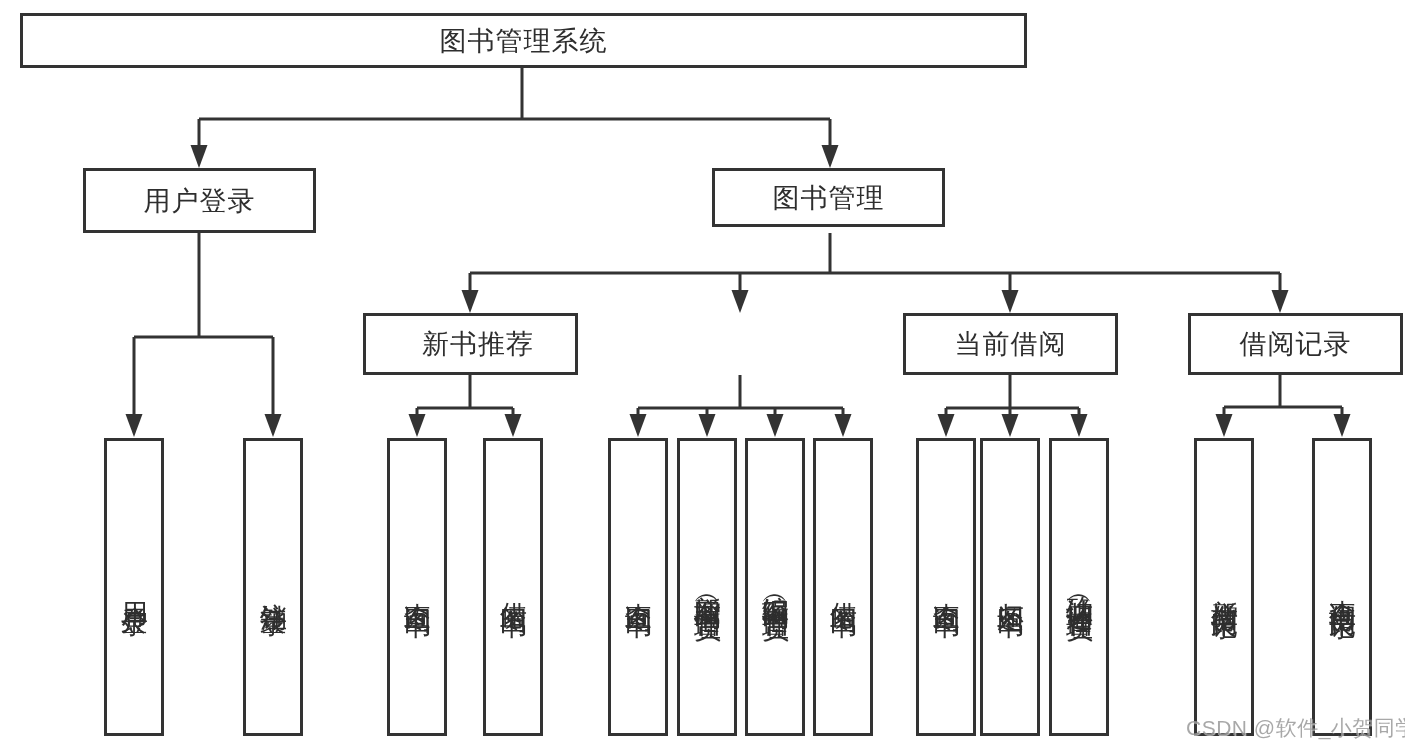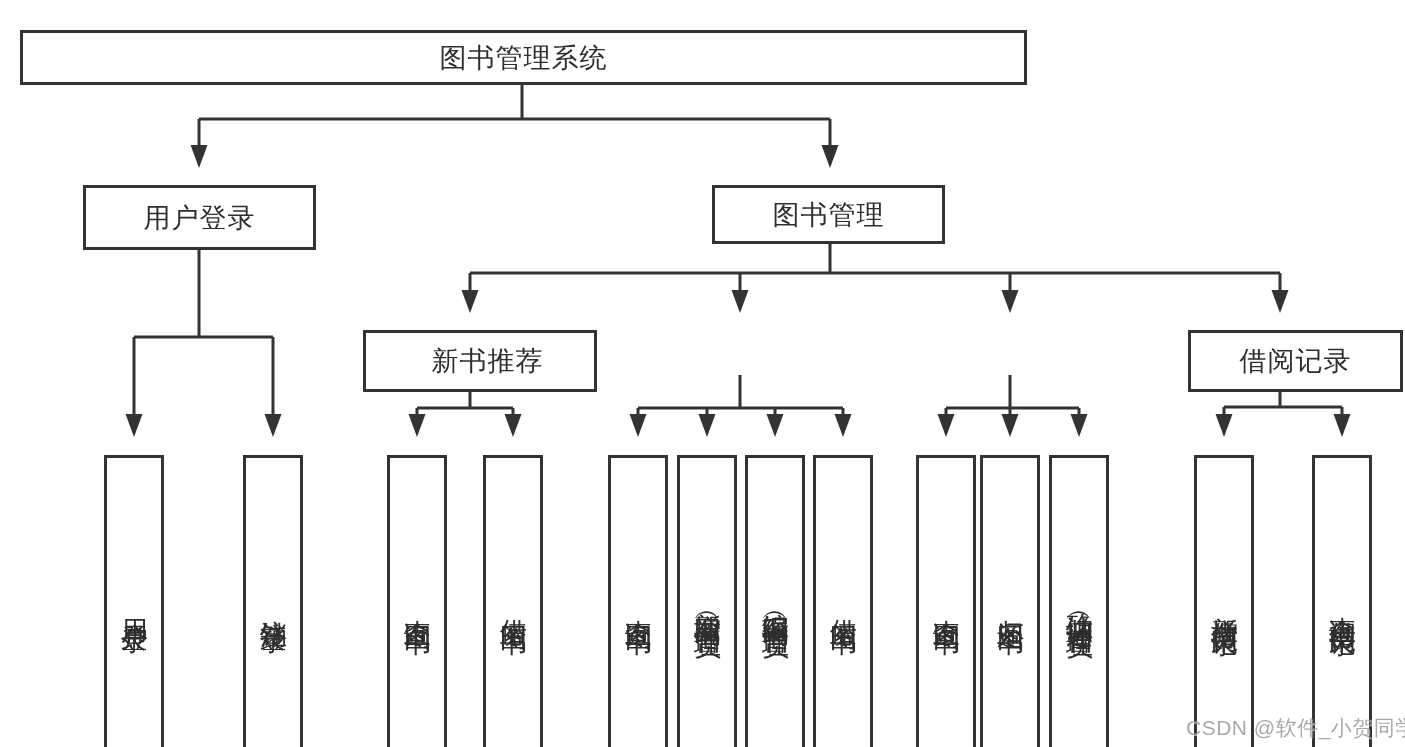--- a/index.html
+++ b/index.html
@@ -25,21 +25,20 @@
   .box {
     position: absolute;
     box-sizing: border-box;
     border: 3px solid var(--line);
     background: var(--bg);
     display: flex;
     align-items: center;
     justify-content: center;
     color: var(--text);
     text-align: right;
-    margin-top: 17px;
   }
   .h-box { font-size: 27px; letter-spacing: 1px; white-space: nowrap; }
   .v-box { width: 60px; top: 438px; height: 298px; }
   .v-box .vtext {
     writing-mode: vertical-rl;
     text-orientation: mixed;
     font-size: 27px;
     letter-spacing: 3px;
     line-height: 1;
   }
@@ -51,21 +50,21 @@
     letter-spacing: 0.5px;
     color: var(--watermark);
     opacity: 0.85;
     white-space: nowrap;
     text-shadow: 1px 1px 1px rgba(255,255,255,0.8);
   }
   
   #node-root       { left: 20px;  top: 13px;  width: 1007px; height: 55px; }
   #node-user-login { left: 83px;  top: 168px; width: 233px;  height: 65px; }
   #node-book-mgmt  { left: 712px; top: 168px; width: 233px;  height: 59px; }
-  #node-new-book   { left: 363px; top: 313px; width: 234px;  height: 62px; padding-left: 15px; }
+  #node-new-book   { left: 363px; top: 313px; width: 215px;  height: 62px; padding-left: 15px; }
   #node-borrowing  { left: 632px; top: 313px; width: 215px;  height: 62px; }
   #node-current    { left: 903px; top: 313px; width: 215px;  height: 62px; }
   #node-records    { left: 1188px;top: 313px; width: 215px;  height: 62px; }
   #leaf-1  { left: 104px; }
   #leaf-2  { left: 243px; }
   #leaf-3  { left: 387px; }
   #leaf-4  { left: 483px; }
   #leaf-5  { left: 608px; }
   #leaf-6  { left: 677px; }
   #leaf-7  { left: 745px; }
@@ -138,20 +137,23 @@
   <div class="box h-box" id="node-user-login">
     <span>用户登录</span>
   </div>
   <div class="box h-box" id="node-book-mgmt">
     <span>图书管理</span>
   </div>
 
   <div class="box h-box" id="node-new-book">
     <span>新书推荐</span>
   </div>
+  <div class="box h-box" id="node-current">
+    <span>当前借阅</span>
+  </div>
   <div class="box h-box" id="node-records">
     <span>借阅记录</span>
   </div>
 
   <div class="box v-box" id="leaf-1">
     <span class="vtext">用户登录</span>
   </div>
   <div class="box v-box" id="leaf-2">
     <span class="vtext">注销登录</span>
   </div>

